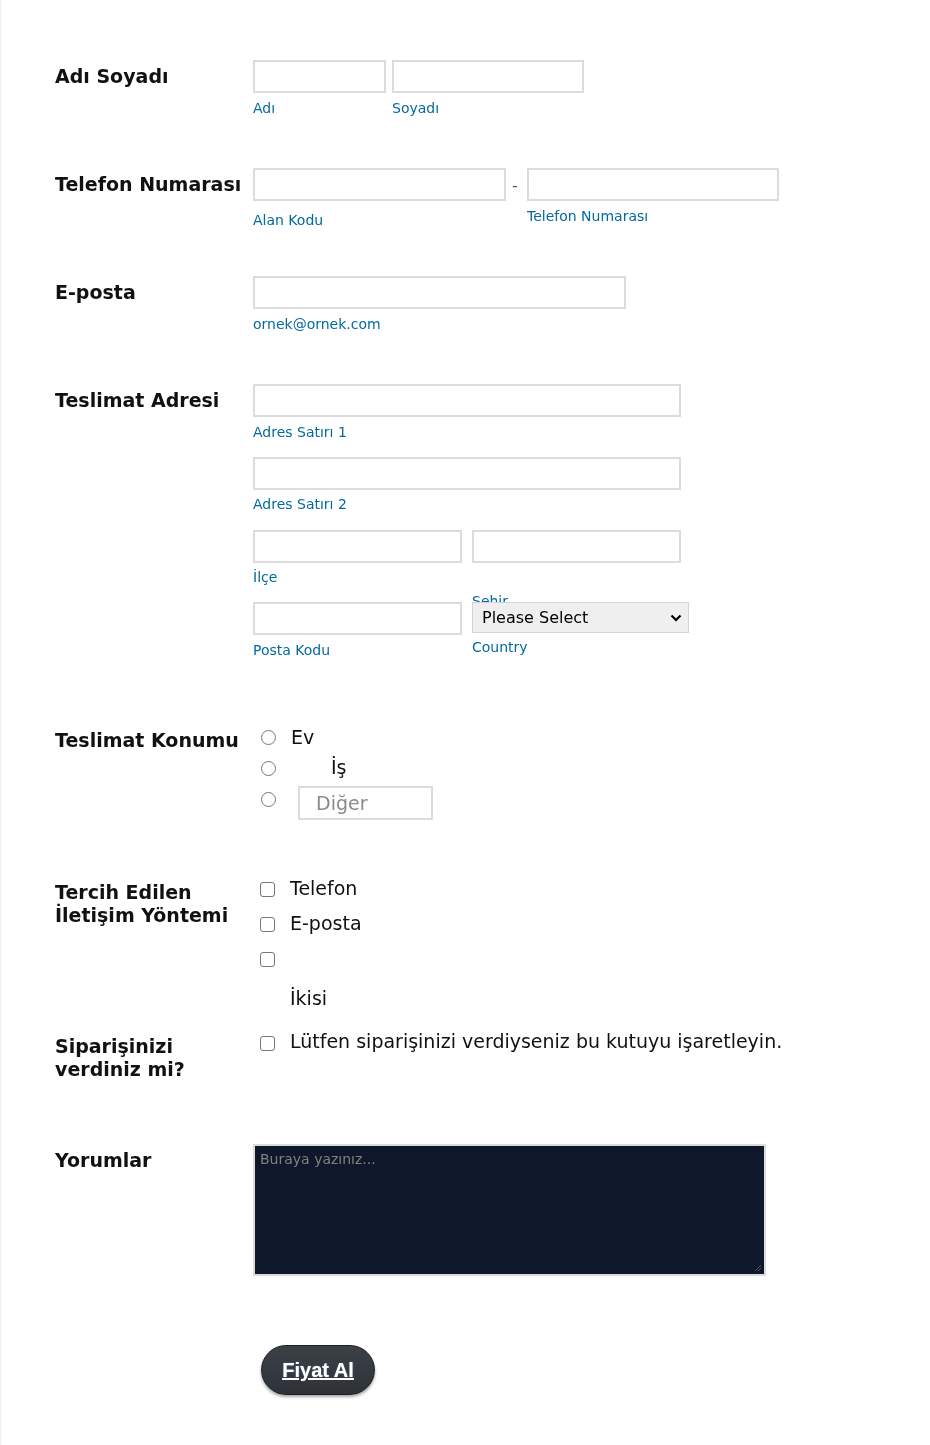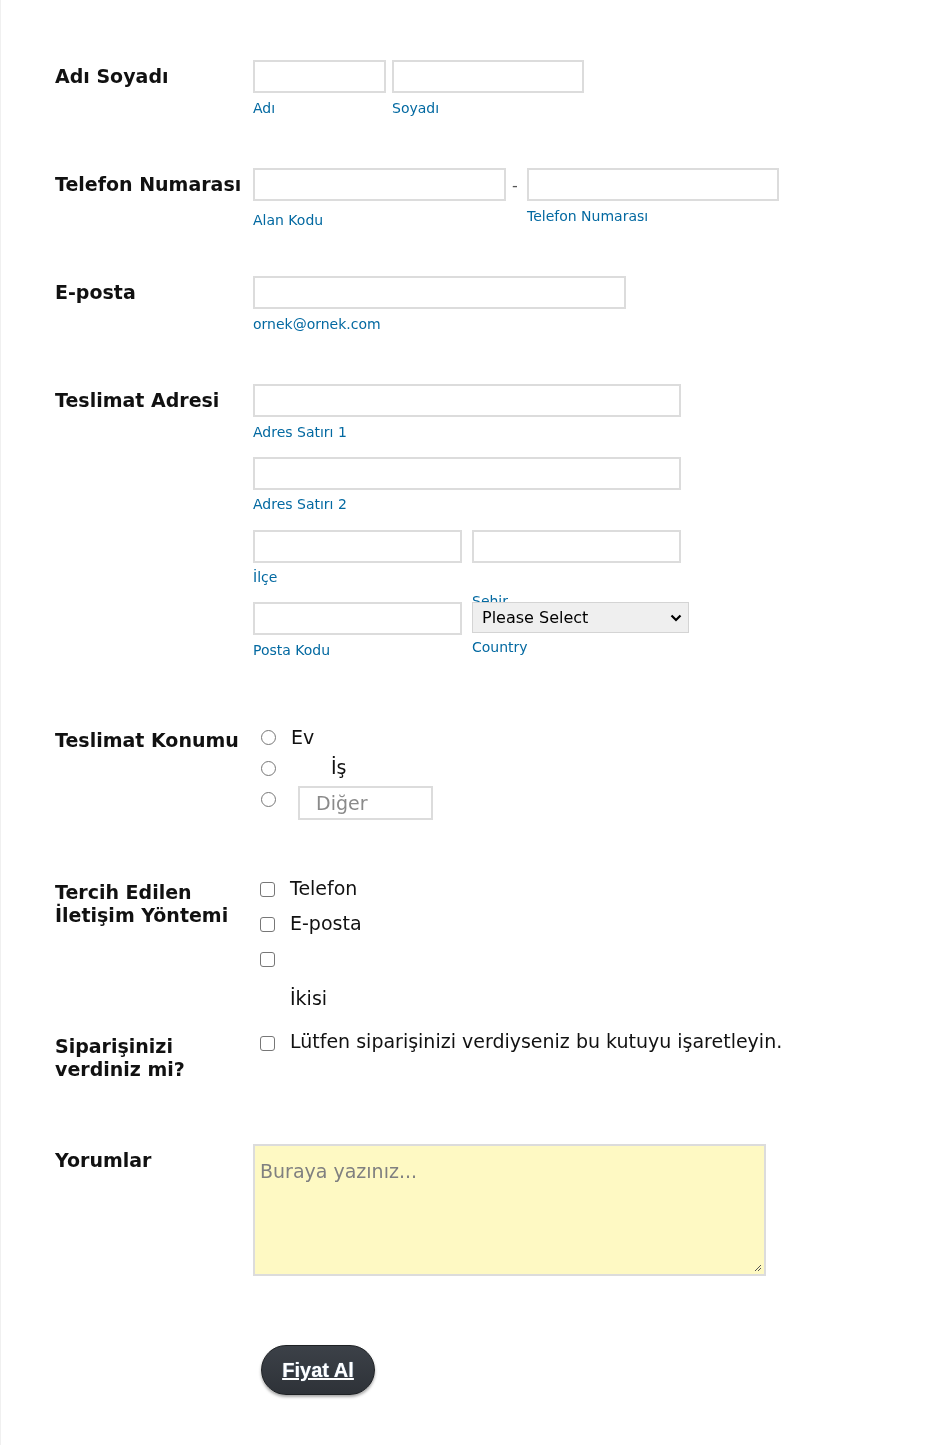--- a/index.html
+++ b/index.html
@@ -39,21 +39,21 @@
     border: 1.5px solid #777; border-radius: 3px; background: #fff;
   }
   .opt { position: absolute; font-size: 19px; line-height: 22px; color: #111; }
   .other {
     position: absolute; box-sizing: border-box; border: 2px solid #dcdcdc;
     height: 34px; width: 135px; font-size: 19px; color: #8a8a8a;
     padding-left: 16px; line-height: 30px;
   }
   .textarea {
     position: absolute; box-sizing: border-box; border: 2px solid #dcdcdc;
-    background: #fef9c3; font-size: 19px; color: #808080; padding: 14px 5px;
+    background: #0f172a; font-size: 14px; color: #808080; padding: 5px 5px;
   }
   .resize { position: absolute; right: 2px; bottom: 2px; width: 10px; height: 10px; }
   .btn {
     position: absolute; left: 260px; top: 1345px; width: 114px; height: 50px;
     box-sizing: border-box; border-radius: 25px;
     background: linear-gradient(#3c4148, #2e3238);
     border: 1px solid #1e2124;
     box-shadow: 0 2px 3px rgba(0,0,0,0.35);
     color: #fff; font-size: 20px; font-weight: bold;
     text-align: center; line-height: 48px;

